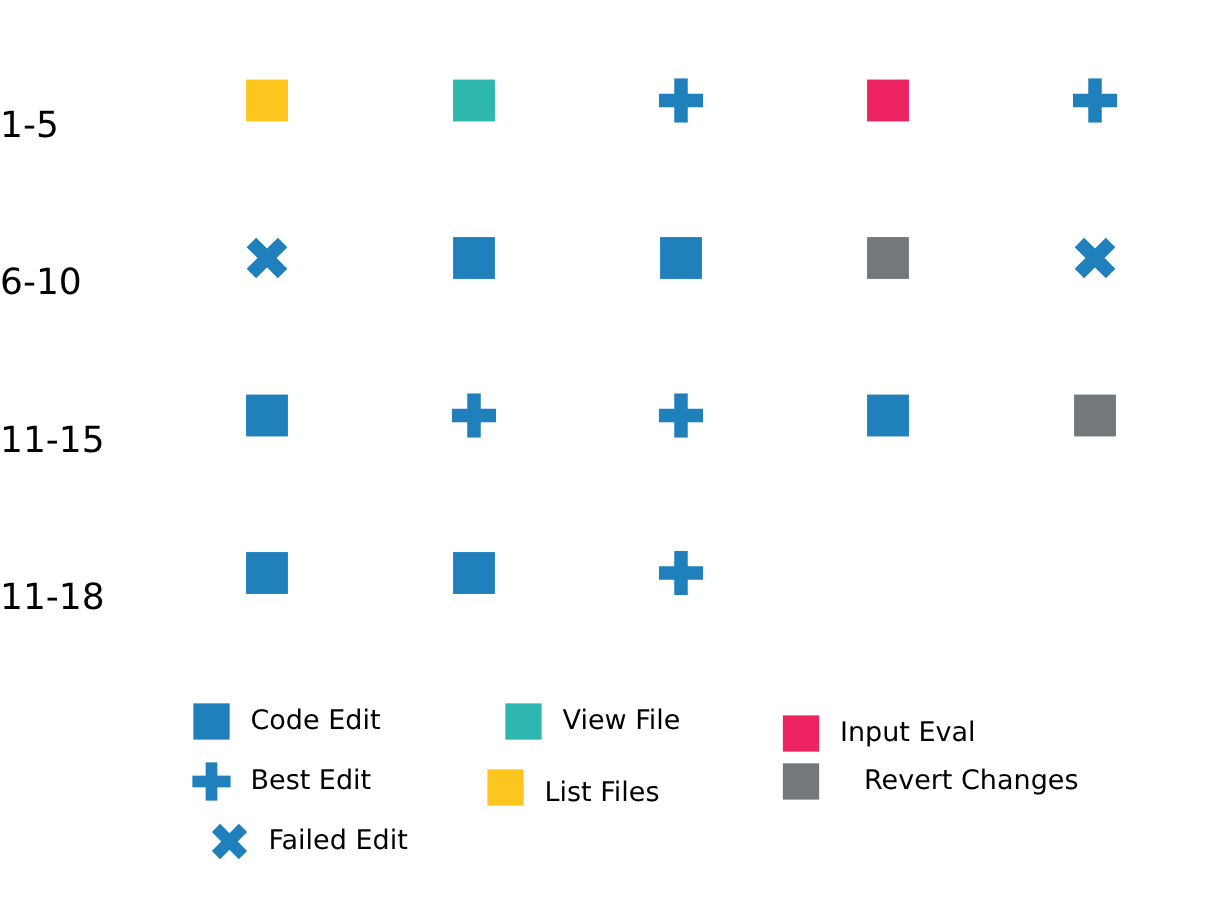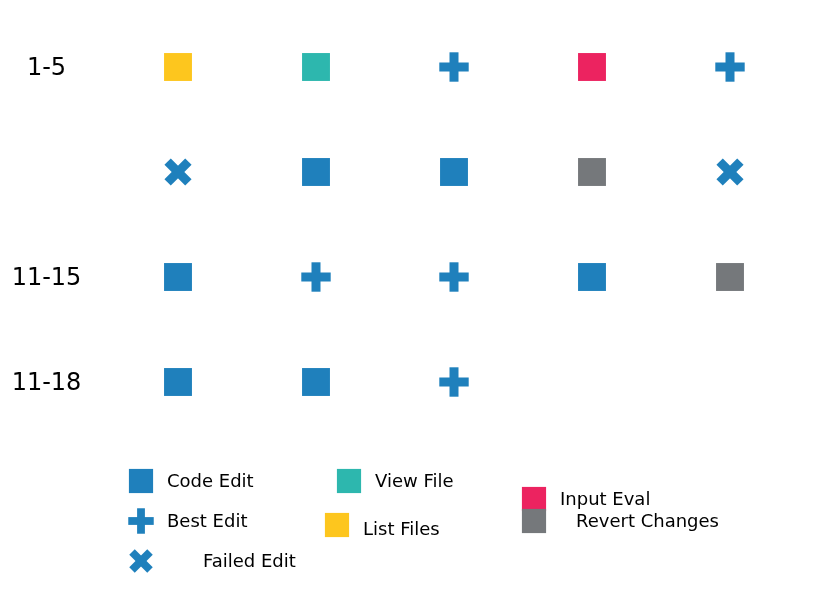--- a/index.html
+++ b/index.html
@@ -20,23 +20,24 @@
     width: 813px;
     height: 599px;
     background: #ffffff;
   }
   
   .row-label {
     position: absolute;
     font-size: 24px;
     color: #000000;
     white-space: nowrap;
-    text-align: center;
+    text-align: left;
     transform: translateY(-50%);
     right: auto;
+    margin-top: 16px;
   }
   .marker {
     position: absolute;
     transform: translate(-50%, -50%);
     width: 30px;
     height: 30px;
   }
   .marker svg { display: block; width: 30px; height: 30px; }
 
   
@@ -68,20 +69,21 @@
     margin-left: 13px;
     line-height: 1;
   }
 </style>
 </head>
 <body>
 
 <div id="figure">
 
   <div class="row-label" style="left:0px; width:93px; top:67px;">1-5</div>
+  <div class="row-label" style="left:0px; width:93px; top:172px;">6-10</div>
   <div class="row-label" style="left:0px; width:93px; top:277px;">11-15</div>
   <div class="row-label" style="left:0px; width:93px; top:382px;">11-18</div>
 
   <div id="marker-layer">
       <div class="marker" style="left: 178px; top: 67px;">
         <svg viewBox="0 0 30 30">
           <rect x="1.049999999999999" y="1.049999999999999" width="27.900000000000002" height="27.900000000000002" fill="#FDC61E"></rect>
         </svg>
       </div>
       <div class="marker" style="left: 316px; top: 67px;">
@@ -192,21 +194,21 @@
       <span class="legend-text">Code Edit</span>
     </div>
     <div class="legend-entry" style="left:336px; top:26px;">
       <span class="legend-swatch">
           <svg viewBox="0 0 26 26">
             <rect x="0.9100000000000001" y="0.9100000000000001" width="24.18" height="24.18" fill="#2DB7AE"></rect>
           </svg>
         </span>
       <span class="legend-text">View File</span>
     </div>
-    <div class="legend-entry" style="left:521px; top:44px;">
+    <div class="legend-entry" style="left:521px; top:34px;">
       <span class="legend-swatch">
           <svg viewBox="0 0 26 26">
             <rect x="0.9100000000000001" y="0.9100000000000001" width="24.18" height="24.18" fill="#EC2360"></rect>
           </svg>
         </span>
       <span class="legend-text">Input Eval</span>
     </div>
 
     <div class="legend-entry" style="left:128px; top:66px;">
       <span class="legend-swatch">
@@ -227,21 +229,21 @@
     </div>
     <div class="legend-entry" style="left:521px; top:66px;gap:16px;">
       <span class="legend-swatch">
           <svg viewBox="0 0 26 26">
             <rect x="0.9100000000000001" y="0.9100000000000001" width="24.18" height="24.18" fill="#75787B"></rect>
           </svg>
         </span>
       <span class="legend-text">Revert Changes</span>
     </div>
 
-    <div class="legend-entry" style="left:128px; top:106px;gap:36px;">
+    <div class="legend-entry" style="left:140px; top:106px;">
       <span class="legend-swatch">
           <svg viewBox="0 0 26 26">
             <g transform="rotate(45 13 13)">
               <rect x="0.2599999999999998" y="9.1" width="25.48" height="7.8" fill="#1F80BC"></rect>
               <rect x="9.1" y="0.2599999999999998" width="7.8" height="25.48" fill="#1F80BC"></rect>
             </g>
           </svg>
         </span>
       <span class="legend-text">Failed Edit</span>
     </div>

